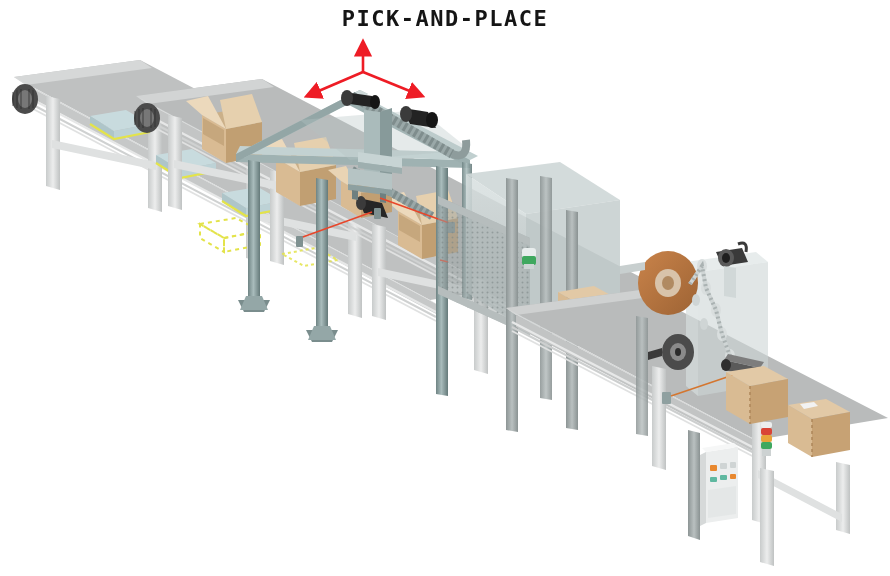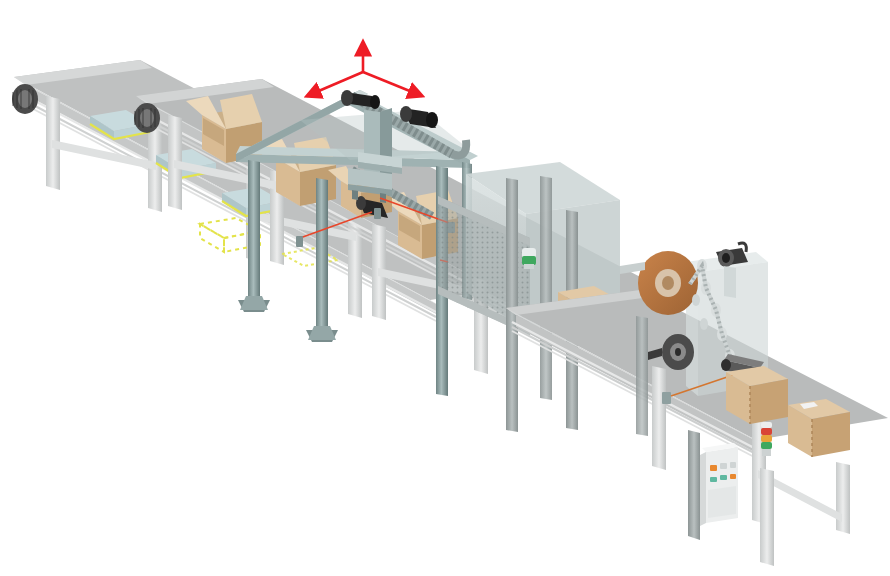--- a/index.html
+++ b/index.html
@@ -10,20 +10,21 @@
   .ttl{position:absolute;left:0;right:0;top:6px;text-align:center;
        font-family:"DejaVu Sans Mono","Liberation Mono",monospace;
        font-weight:700;font-size:22px;letter-spacing:1.5px;color:#151515;
        user-select:none;}
 </style>
 </head>
 <body>
 
 <div id="stage">
 
+  <div class="ttl">PICK-AND-PLACE</div>
 
   <svg id="scene" viewBox="0 0 890 576">
     <defs>
       <linearGradient id="gBelt" x1="0" y1="0" x2="0" y2="1">
         <stop offset="0" stop-color="#c3c5c5"></stop>
           <stop offset="1" stop-color="#aeb0b0"></stop>
       </linearGradient>
       <linearGradient id="gGlass" x1="0" y1="0" x2="0" y2="1">
         <stop offset="0" stop-color="#d7dfdf" stop-opacity=".85"></stop>
         <stop offset="1" stop-color="#c3cdcd" stop-opacity=".7"></stop>

